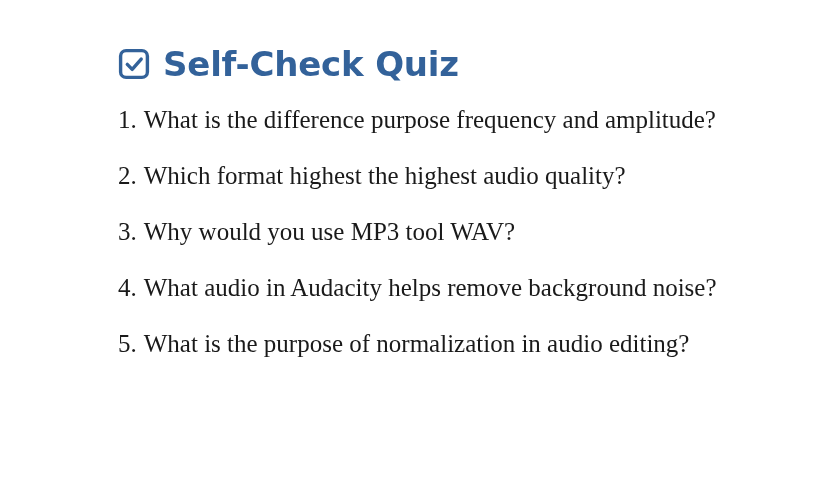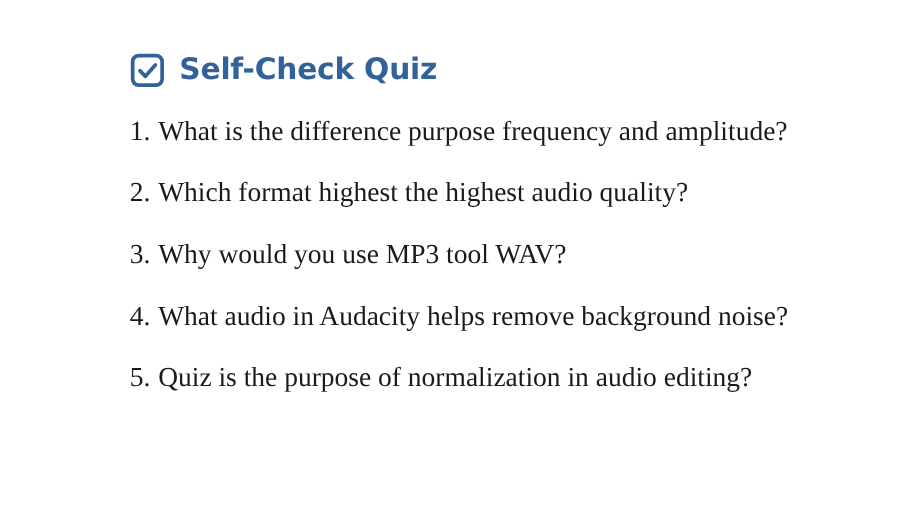--- a/index.html
+++ b/index.html
@@ -43,21 +43,21 @@
     flex: 0 0 auto;
     width: 32px;
     height: 32px;
     display: block;
     line-height: 0;
   }
 
   .quiz-title {
     font-family: "DejaVu Sans", "Liberation Sans", sans-serif;
     font-weight: bold;
-    font-size: 27px;
+    font-size: 34px;
     line-height: 32px;
     letter-spacing: -0.2px;
     color: #33629A;
     white-space: nowrap;
   }
 
   
   .question-list {
     list-style: none;
     margin: 0;
@@ -108,18 +108,18 @@
       <li class="question-item">
         <span class="q-num">3.</span>
         <span class="q-text">Why would you use MP3 tool WAV?</span>
       </li>
       <li class="question-item">
         <span class="q-num">4.</span>
         <span class="q-text">What audio in Audacity helps remove background noise?</span>
       </li>
       <li class="question-item">
         <span class="q-num">5.</span>
-        <span class="q-text">Quiz is the purpose of normalization in audio editing?</span>
+        <span class="q-text">What is the purpose of normalization in audio editing?</span>
       </li>
     </ol>
 
   </div>
 </div>
 
 </body></html>

